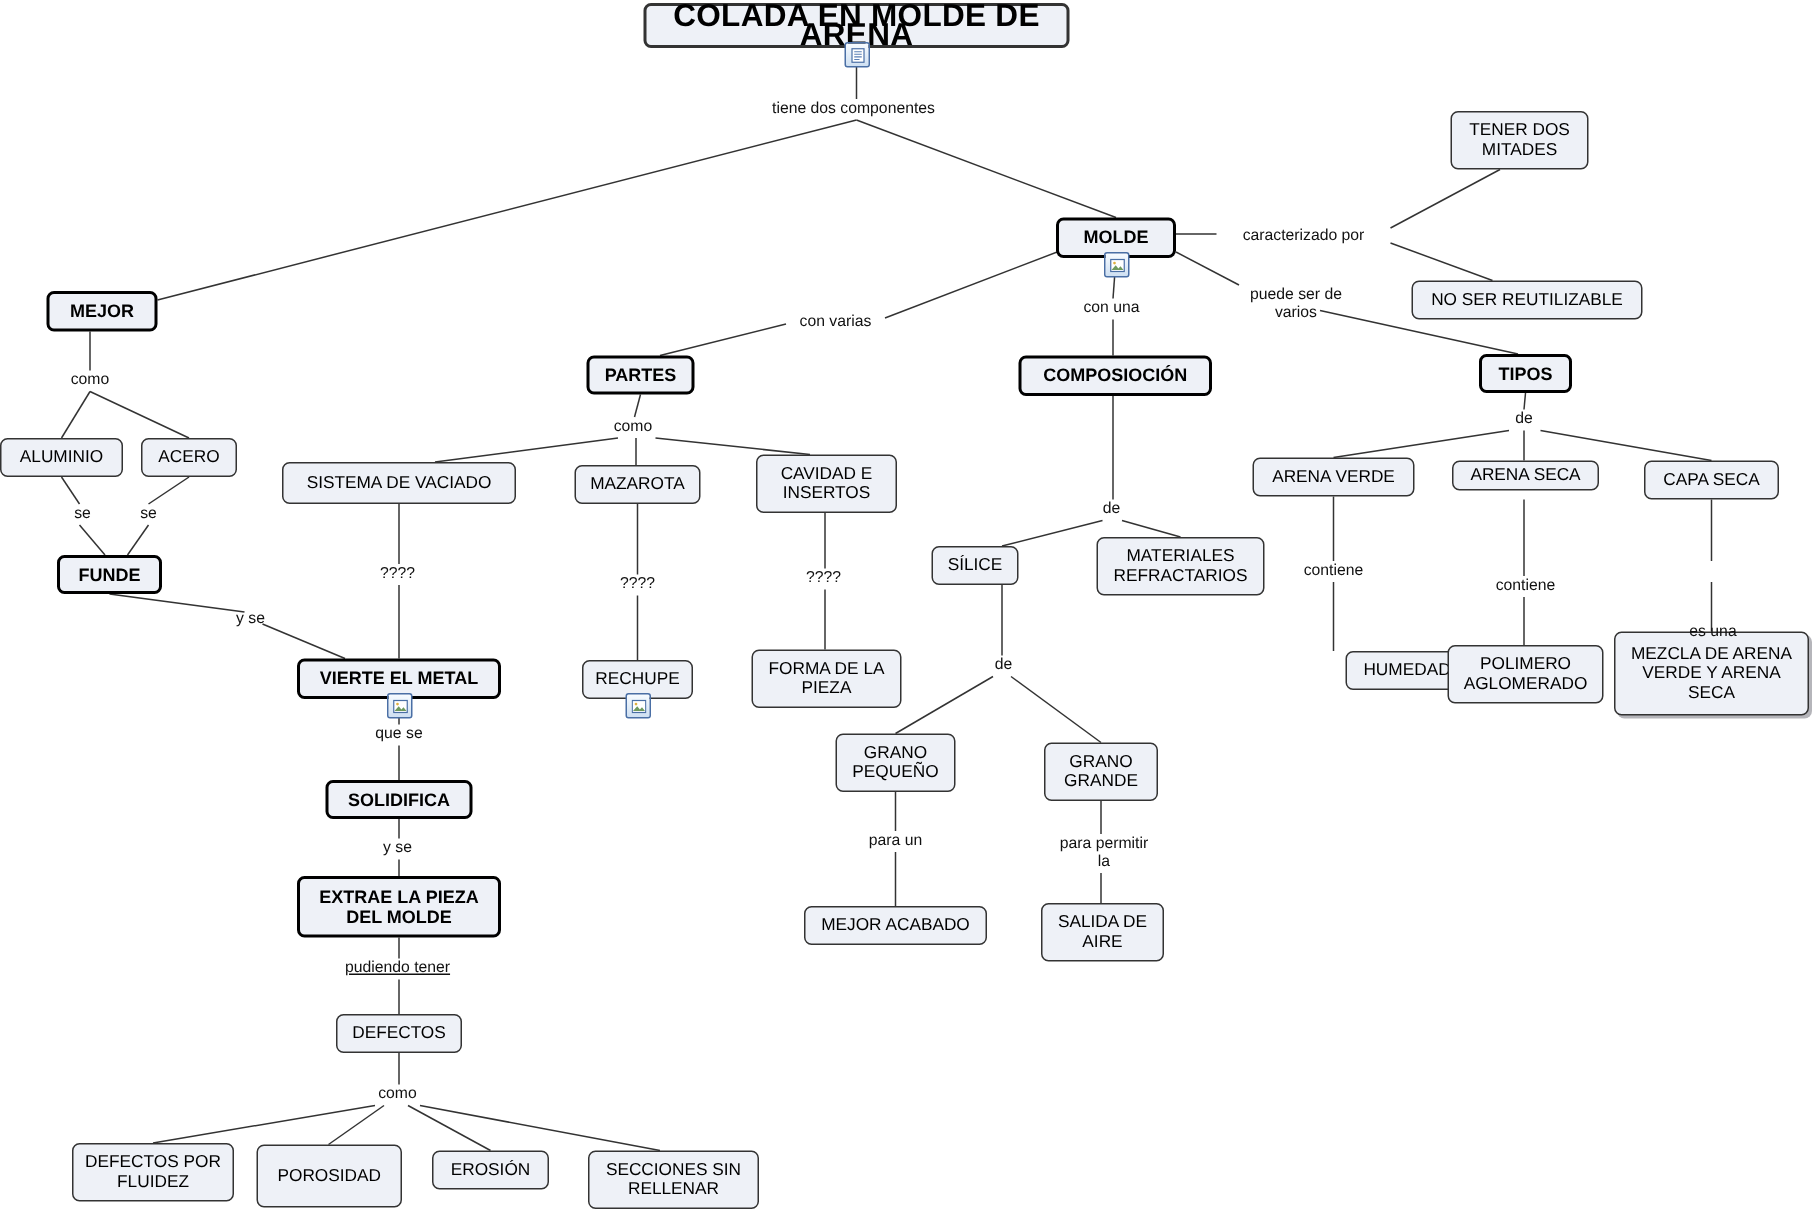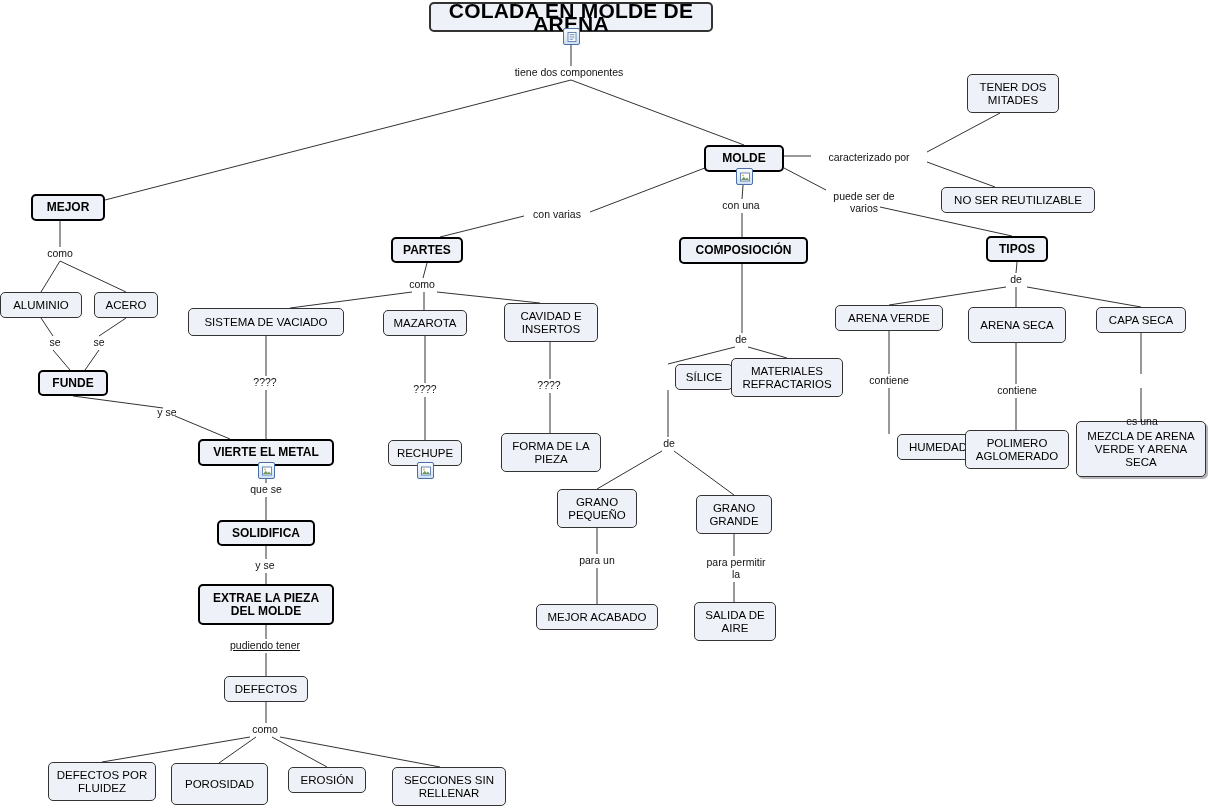--- a/index.html
+++ b/index.html
@@ -223,36 +223,36 @@
       <div class="node bold" style="left: 198px; top: 584px; width: 136px; height: 41px;"><span>EXTRAE LA PIEZA
 DEL MOLDE</span></div>
       <div class="node plain" style="left: 224px; top: 676px; width: 84px; height: 26px;"><span>DEFECTOS</span></div>
       <div class="node plain" style="left: 48px; top: 762px; width: 108px; height: 39px;"><span>DEFECTOS POR
 FLUIDEZ</span></div>
       <div class="node plain" style="left: 171px; top: 763px; width: 97px; height: 42px;"><span>POROSIDAD</span></div>
       <div class="node plain" style="left: 288px; top: 767px; width: 78px; height: 26px;"><span>EROSIÓN</span></div>
       <div class="node plain" style="left: 392px; top: 767px; width: 114px; height: 39px; text-align: center;"><span>SECCIONES SIN
 RELLENAR</span></div>
       <div class="node bold" style="left: 679px; top: 237px; width: 129px; height: 27px;"><span>COMPOSIOCIÓN</span></div>
-      <div class="node plain" style="left: 675px; top: 364px; width: 58px; height: 26px;"><span>SÍLICE</span></div>
+      <div class="node plain" style="left: 621px; top: 364px; width: 58px; height: 26px;"><span>SÍLICE</span></div>
       <div class="node plain" style="left: 731px; top: 358px; width: 112px; height: 39px;"><span>MATERIALES
 REFRACTARIOS</span></div>
       <div class="node plain" style="left: 557px; top: 489px; width: 80px; height: 39px;"><span>GRANO
 PEQUEÑO</span></div>
       <div class="node plain" style="left: 696px; top: 495px; width: 76px; height: 39px;"><span>GRANO
 GRANDE</span></div>
       <div class="node plain" style="left: 536px; top: 604px; width: 122px; height: 26px;"><span>MEJOR ACABADO</span></div>
       <div class="node plain" style="left: 694px; top: 602px; width: 82px; height: 39px;"><span>SALIDA DE
 AIRE</span></div>
       <div class="node plain" style="left: 967px; top: 74px; width: 92px; height: 39px;"><span>TENER DOS
 MITADES</span></div>
       <div class="node plain" style="left: 941px; top: 187px; width: 154px; height: 26px;"><span>NO SER REUTILIZABLE</span></div>
       <div class="node bold" style="left: 986px; top: 236px; width: 62px; height: 26px;"><span>TIPOS</span></div>
       <div class="node plain" style="left: 835px; top: 305px; width: 108px; height: 26px;"><span>ARENA VERDE</span></div>
-      <div class="node plain" style="left: 968px; top: 307px; width: 98px; height: 36px;"><span>ARENA SECA</span></div>
+      <div class="node plain" style="left: 968px; top: 307px; width: 98px; height: 20px;"><span>ARENA SECA</span></div>
       <div class="node plain" style="left: 1096px; top: 307px; width: 90px; height: 26px;"><span>CAPA SECA</span></div>
       <div class="node plain" style="left: 897px; top: 434px; width: 82px; height: 26px;"><span>HUMEDAD</span></div>
       <div class="node plain" style="left: 965px; top: 430px; width: 104px; height: 39px;"><span>POLIMERO
 AGLOMERADO</span></div>
       <div class="node plain shadow" style="left: 1076px; top: 421px; width: 130px; height: 56px;"><span>MEZCLA DE ARENA
 VERDE Y ARENA
 SECA</span></div>
     </div>
   <div id="labels">
       <div class="edge-label" style="left: 494px; top: 66px; width: 150px;">tiene dos componentes</div>

